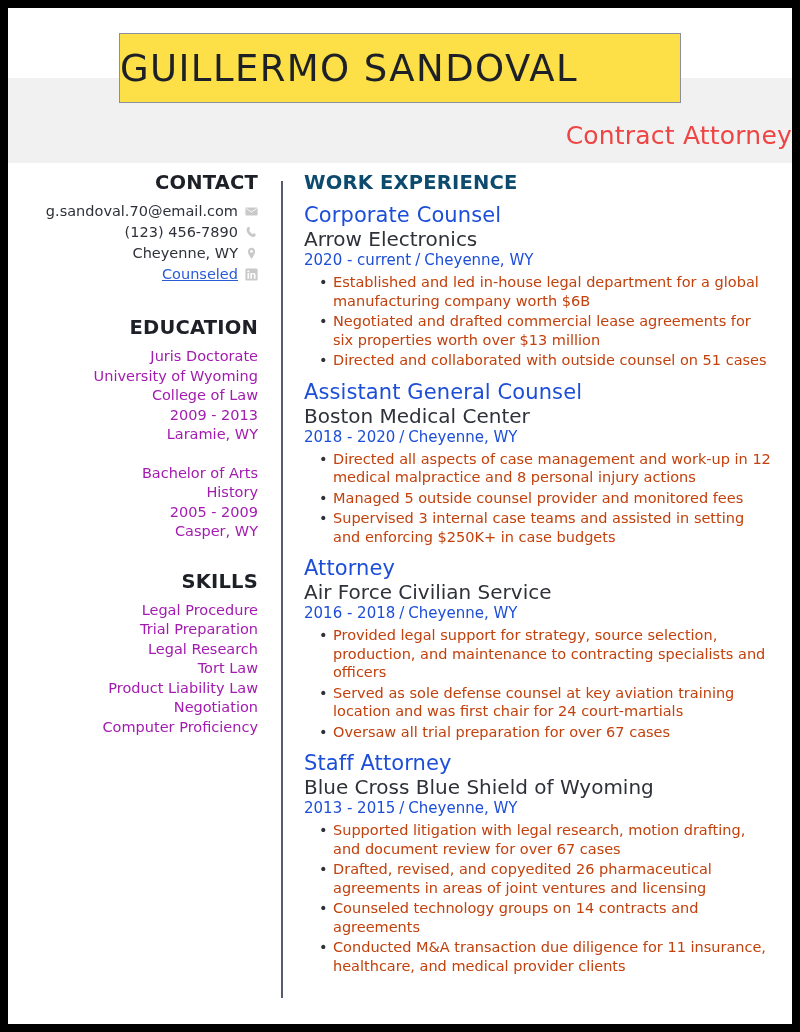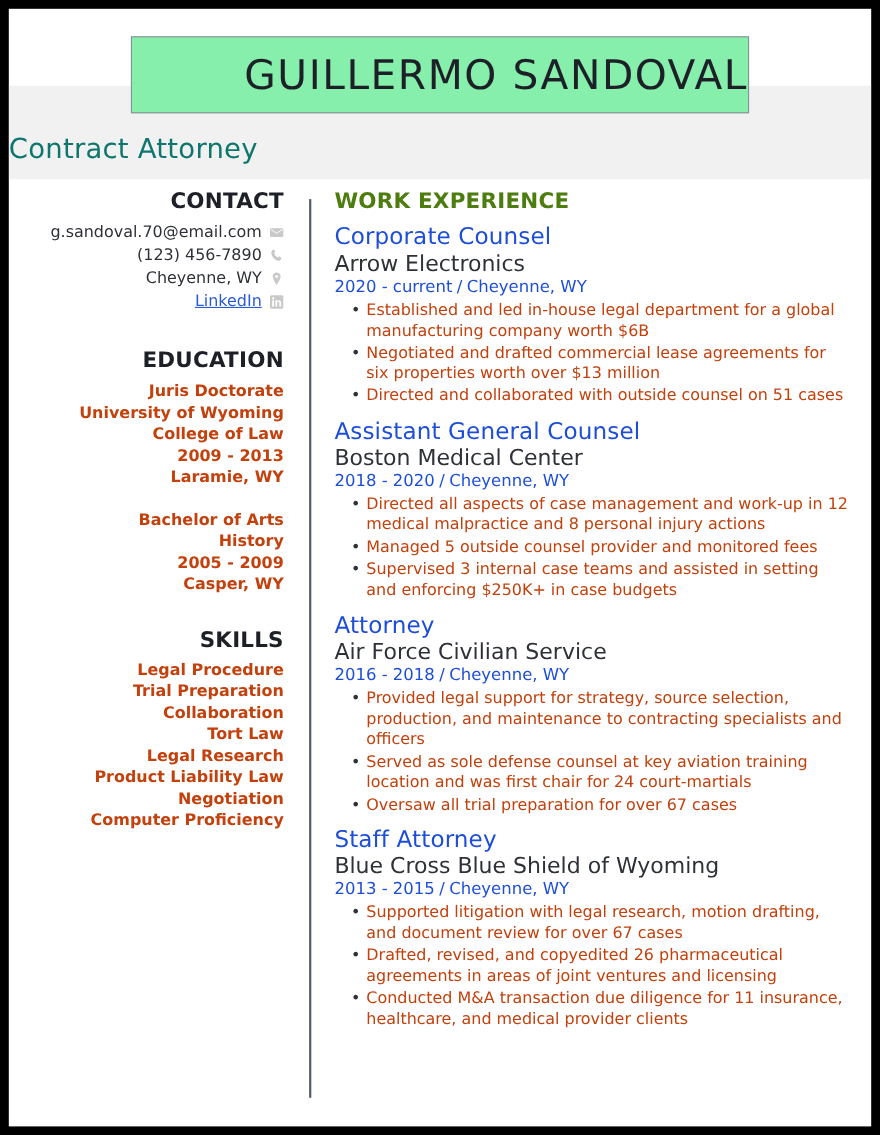--- a/index.html
+++ b/index.html
@@ -30,46 +30,46 @@
     height: 85px;
     background: #f1f1f1;
   }
 
   .name-box {
     position: absolute;
     left: 111px;
     top: 25px;
     width: 562px;
     height: 70px;
-    background: #86efac;
+    background: #fde047;
     border: 1px solid #8b8e9c;
     display: flex;
     align-items: center;
-    justify-content: flex-end;
+    justify-content: flex-start;
     z-index: 3;
   }
 
   .name-text {
     font-family: "DejaVu Sans", sans-serif;
     font-size: 37px;
     font-weight: 400;
     letter-spacing: 1.4px;
     color: #1d2027;
     white-space: nowrap;
   }
 
   .job-title {
     position: absolute;
     left: 0;
     top: 113px;
     width: 784px;
-    text-align: left;
+    text-align: right;
     font-size: 25px;
     font-weight: 400;
-    color: #0f766e;
+    color: #ef4444;
     z-index: 3;
     letter-spacing: 0.2px;
   }
 
   
   .body-wrap {
     position: absolute;
     left: 0;
     top: 163px;
     width: 651px;
@@ -98,24 +98,23 @@
   .side-heading {
     font-size: 19.5px;
     font-weight: bold;
     color: #1d2027;
     letter-spacing: 0.2px;
     margin-bottom: 8px;
   }
 
   .side-line {
     font-size: 14.5px;
-    color: #c2410c;
+    color: #a21caf;
     line-height: 19.5px;
     white-space: nowrap;
-    font-weight: bold;
   }
 
   .contact-row {
     display: flex;
     align-items: center;
     justify-content: flex-end;
     gap: 7px;
     line-height: 19.5px;
     margin-bottom: 1.5px;
   }
@@ -150,21 +149,21 @@
   .right-col {
     position: absolute;
     left: 296px;
     top: 0;
     width: 470px;
   }
 
   .main-heading {
     font-size: 19.5px;
     font-weight: bold;
-    color: #4d7c0f;
+    color: #0c4a6e;
     letter-spacing: 0.2px;
     margin-bottom: 8px;
   }
 
   .job {
     margin-bottom: 9px;
   }
 
   .job-role {
     font-size: 21px;
@@ -257,21 +256,21 @@
         <span class="contact-text">Cheyenne, WY</span>
         <span class="c-icon">
           <svg width="13" height="13" viewBox="0 0 16 16">
               <path d="M8 1 C5.5 1 3.6 2.9 3.6 5.4 C3.6 8.7 8 14.8 8 14.8 C8 14.8 12.4 8.7 12.4 5.4 C12.4 2.9 10.5 1 8 1 Z" fill="#c9c9c9"></path>
               <circle cx="8" cy="5.4" r="1.7" fill="#ffffff"></circle>
             </svg>
         </span>
       </div>
 
       <div class="contact-row">
-        <span class="contact-text link">LinkedIn</span>
+        <span class="contact-text link">Counseled</span>
         <span class="c-icon">
           <svg width="13" height="13" viewBox="0 0 16 16">
               <rect x="0.5" y="0.5" width="15" height="15" rx="1.8" fill="#c9c9c9"></rect>
               <rect x="3" y="6.2" width="2.1" height="7" fill="#ffffff"></rect>
               <circle cx="4.05" cy="4" r="1.25" fill="#ffffff"></circle>
               <path d="M6.6 6.2 h2 v1 c0.4 -0.8 1.2 -1.2 2.1 -1.2 c1.5 0 2.3 1 2.3 2.8 v4.4 h-2.1 v-4 c0 -1 -0.35 -1.5 -1.1 -1.5 c-0.8 0 -1.2 0.55 -1.2 1.55 v3.95 h-2 z" fill="#ffffff"></path>
             </svg>
         </span>
       </div>
 
@@ -296,23 +295,22 @@
         <div class="side-line">Casper, WY</div>
       </div>
 
       <div class="sec-gap-md"></div>
 
       <div class="side-heading">SKILLS</div>
 
       <div>
         <div class="side-line">Legal Procedure</div>
         <div class="side-line">Trial Preparation</div>
-        <div class="side-line">Collaboration</div>
+        <div class="side-line">Legal Research</div>
         <div class="side-line">Tort Law</div>
-        <div class="side-line">Legal Research</div>
         <div class="side-line">Product Liability Law</div>
         <div class="side-line">Negotiation</div>
         <div class="side-line">Computer Proficiency</div>
       </div>
 
     </div>
 
     <div class="right-col">
 
       <div class="main-heading">WORK EXPERIENCE</div>
@@ -350,20 +348,21 @@
         </ul>
       </div>
 
       <div class="job">
         <div class="job-role">Staff Attorney</div>
         <div class="job-company">Blue Cross Blue Shield of Wyoming</div>
         <div class="job-meta"><span>2013 - 2015</span><span class="sep">/</span><span>Cheyenne, WY</span></div>
         <ul class="bullets">
           <li>Supported litigation with legal research, motion drafting, and document review for over 67 cases</li>
           <li>Drafted, revised, and copyedited 26 pharmaceutical agreements in areas of joint ventures and licensing</li>
+          <li>Counseled technology groups on 14 contracts and agreements</li>
           <li>Conducted M&amp;A transaction due diligence for 11 insurance, healthcare, and medical provider clients</li>
         </ul>
       </div>
 
     </div>
 
   </div>
 </div>
 
 </body></html>

